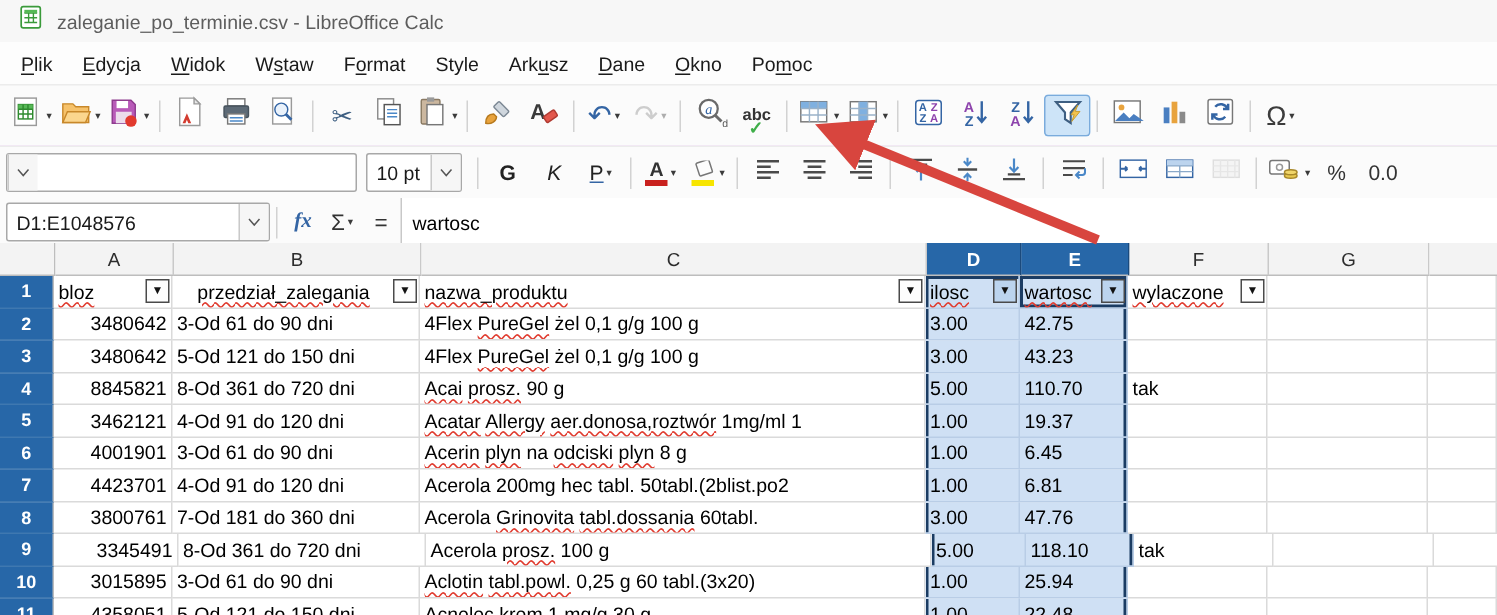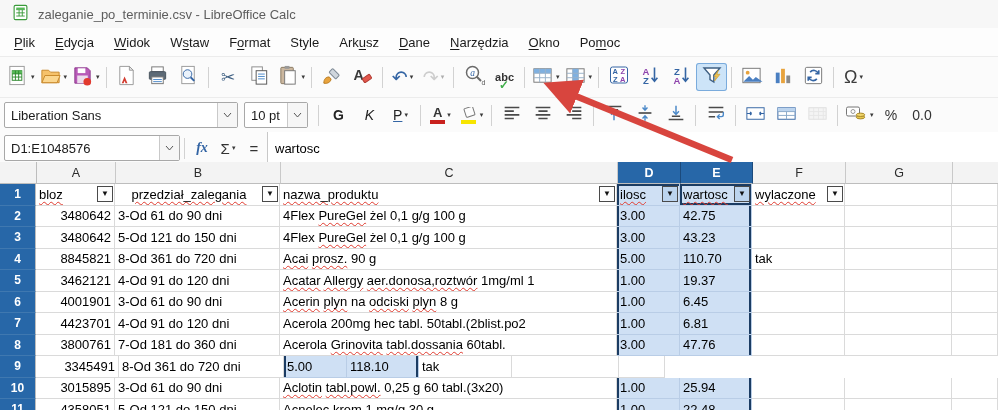--- a/index.html
+++ b/index.html
@@ -111,21 +111,20 @@
 
   <div class="menubar" id="menubar">
       <div class="menu-item"><u>P</u>lik</div>
       <div class="menu-item"><u>E</u>dycja</div>
       <div class="menu-item"><u>W</u>idok</div>
       <div class="menu-item">W<u>s</u>taw</div>
       <div class="menu-item">F<u>o</u>rmat</div>
       <div class="menu-item">Style</div>
       <div class="menu-item">Ark<u>u</u>sz</div>
       <div class="menu-item"><u>D</u>ane</div>
-      <div class="menu-item"><u>N</u>arzędzia</div>
       <div class="menu-item"><u>O</u>kno</div>
       <div class="menu-item">Po<u>m</u>oc</div>
     </div>
 
   <div class="toolbar tb1">
     <div class="tbtn">
         <span><svg width="23" height="23" viewBox="0 0 24 24">
             <rect x="4" y="2.5" width="15" height="19" fill="#fff" stroke="#9a9a9a"></rect>
             <rect x="6.5" y="7" width="10" height="10" fill="#fff" stroke="#2f8a2f"></rect>
             <rect x="6.5" y="7" width="10" height="3.3" fill="#57b957"></rect>
@@ -296,21 +295,20 @@
       </div>
     <span class="sep"></span>
     <div class="tbtn">
         <span class="omega">Ω</span>
         <span class="dd">▾</span>
       </div>
   </div>
 
   <div class="toolbar tb2">
     <div class="combo w-font">
-        <span class="cval">Liberation Sans</span>
         <span class="chev">
           <svg width="9" height="6" viewBox="0 0 9 6">
             <path d="M1 1 L4.5 5 L8 1" stroke="#555" fill="none"></path>
           </svg>
         </span>
       </div>
     <div class="combo w-size">
         <span class="cval">10 pt</span>
         <span class="chev">
           <svg width="9" height="6" viewBox="0 0 9 6">
@@ -699,20 +697,23 @@
         </div>
       </div>
       <div class="grow drow">
         <div class="rowhdr">9</div>
         <div class="cell ar" style="width: 83px;">
           <span>3345491</span>
         </div>
         <div class="cell" style="width: 165px;">
           <span>8-Od 361 do 720 dni</span>
         </div>
+        <div class="cell" style="width: 337px;">
+          <span>Acerola <span class="sq">prosz.</span> 100 g</span>
+        </div>
         <div class="cell sel sell" style="width: 63px;">
           <span>5.00</span>
         </div>
         <div class="cell sel selr" style="width: 72px;">
           <span>118.10</span>
         </div>
         <div class="cell" style="width: 93px;">
           <span>tak</span>
         </div>
         <div class="cell" style="width: 107px;">

